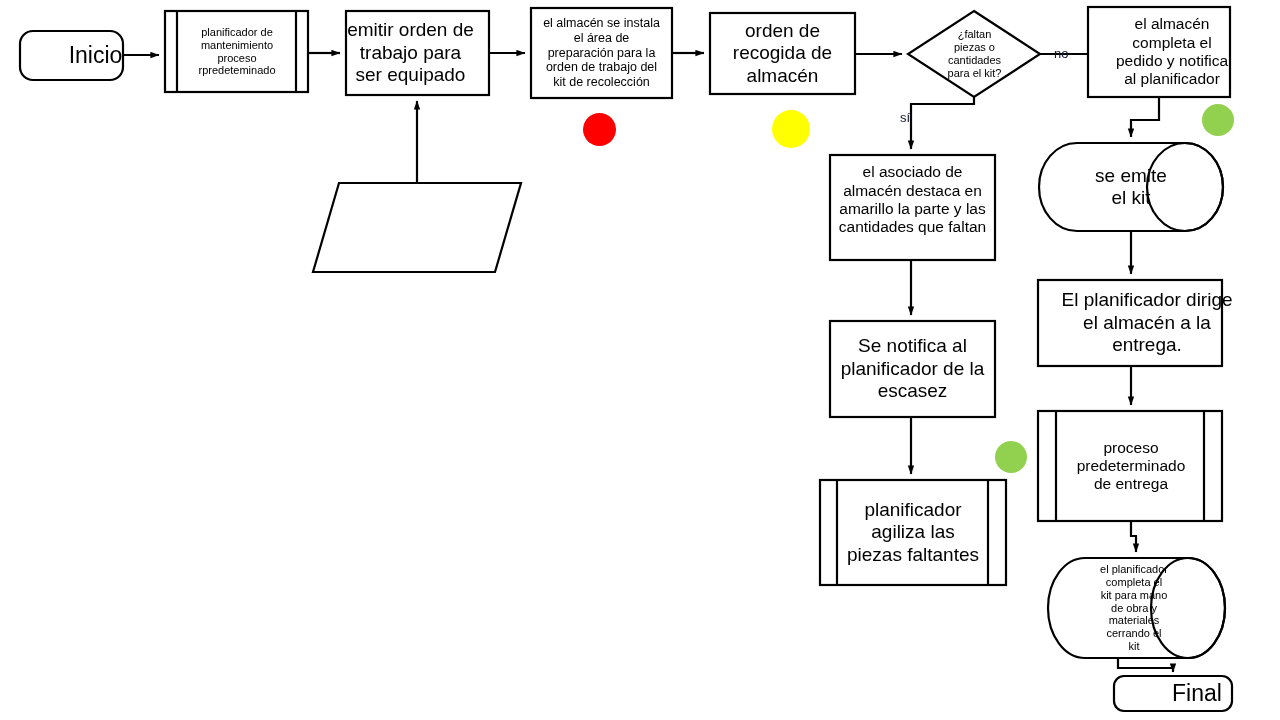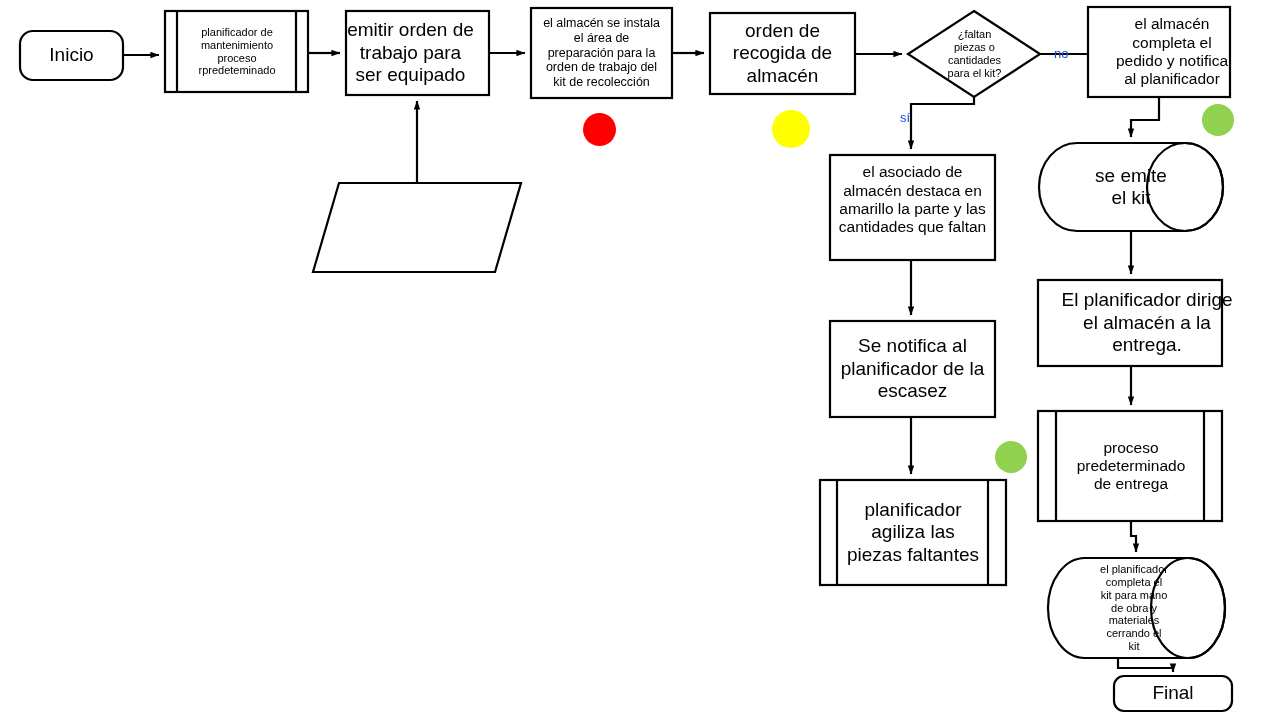--- a/index.html
+++ b/index.html
@@ -27,29 +27,29 @@
     position: absolute;
     display: flex;
     align-items: center;
     justify-content: center;
     text-align: center;
     color: #000000;
     line-height: 1.18;
     white-space: pre-line;
     pointer-events: auto;
   }
-  .t-terminal   { font-size: 19px; }
+  .t-terminal   { font-size: 23px; padding-left: 24px; }
   .t-big        { font-size: 19px; }
   .t-med        { font-size: 15.5px; }
   .t-small      { font-size: 12.5px; }
   .t-tiny       { font-size: 11px; }
   .edge-label {
     position: absolute;
     font-size: 13px;
-    color: #1d4ed8;
+    color: #0f172a;
   }
   .dot {
     position: absolute;
     border-radius: 50%;
   }
 </style>
 </head>
 <body>
 
 <div id="canvas">

